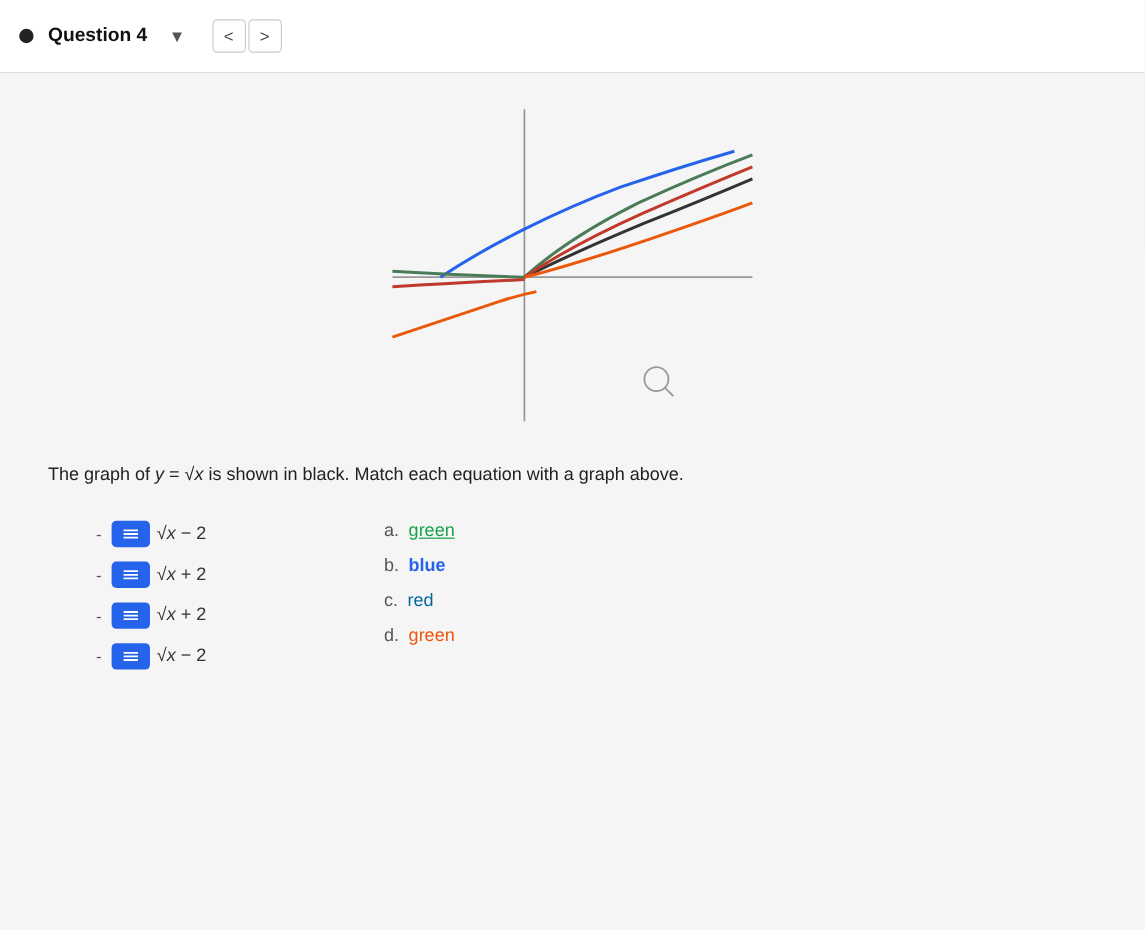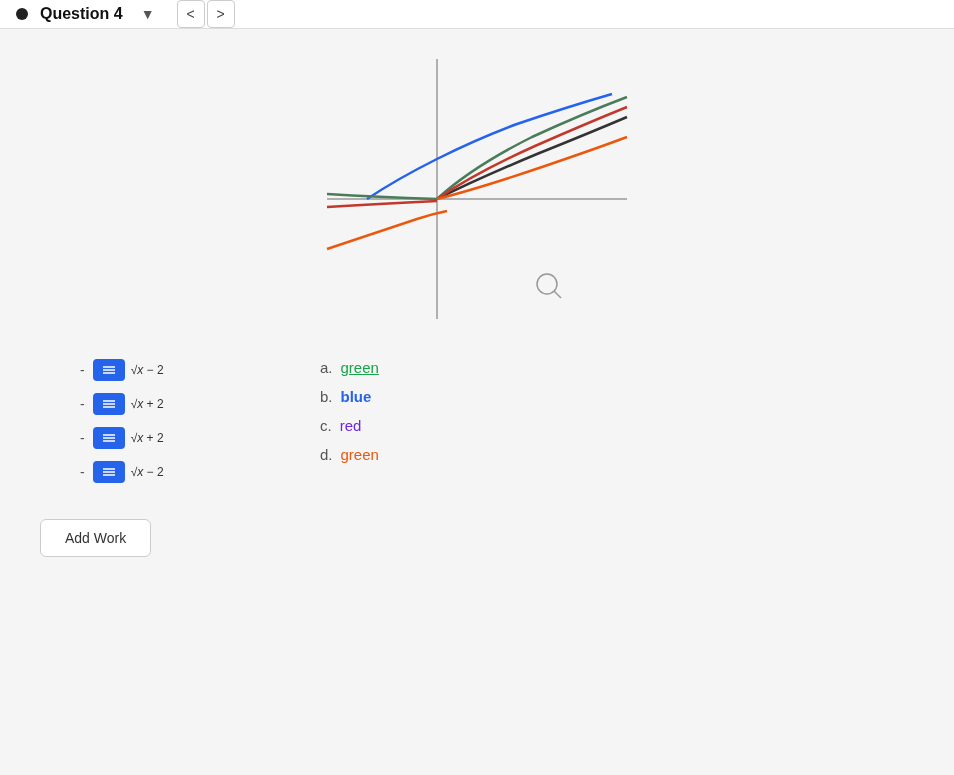--- a/index.html
+++ b/index.html
@@ -7,21 +7,21 @@
       font-family: -apple-system, BlinkMacSystemFont, 'Segoe UI', sans-serif;
       background: #f0f0f0;
       width: 954px;
       min-height: 775px;
       display: flex;
       flex-direction: column;
     }
     .header {
       background: #fff;
       border-bottom: 1px solid #ddd;
-      padding: 0 16px;
+      padding: 16px 16px;
       display: flex;
       align-items: center;
       gap: 12px;
     }
     .dot {
       width: 12px; height: 12px;
       background: #222;
       border-radius: 50%;
       flex-shrink: 0;
     }
@@ -107,40 +107,40 @@
       color: white;
       font-size: 12px;
       padding: 2px 4px;
       cursor: pointer;
       width: 32px;
       height: 22px;
       display: flex; align-items: center; justify-content: center;
     }
 
     .equation {
-      font-size: 12px;
+      font-size: 15px;
       color: #333;
     }
 
     .answer-label {
       font-size: 15px;
       color: #555;
       padding: 6px 0;
       display: flex;
       align-items: center;
       gap: 8px;
     }
 
     .answer-label span.letter {
       color: #555;
     }
 
     .color-green { color: #16a34a; text-decoration: underline; }
     .color-blue { color: #2563eb; font-weight: bold; }
-    .color-red { color: #6d28d9; }
+    .color-red { color: #0369a1; }
     .color-orange { color: #ea580c; }
 
     .add-work-btn {
       background: #fff;
       border: 1px solid #ccc;
       border-radius: 6px;
       padding: 10px 24px;
       font-size: 14px;
       cursor: pointer;
       color: #333;
@@ -184,20 +184,23 @@
       <path d="M10,158 Q60,155 120,152" stroke="#c0392b" stroke-width="2.5" fill="none"></path>
 
       <path d="M10,200 Q55,185 100,170 Q115,165 130,162" stroke="#ea580c" stroke-width="2.5" fill="none"></path>
 
       <circle cx="230" cy="235" r="10" stroke="#999" stroke-width="1.5" fill="none"></circle>
       <line x1="237" y1="242" x2="244" y2="249" stroke="#999" stroke-width="1.5"></line>
     </svg>
   </div>
 
   
+  <p class="question-text">
+    <span>The graph of </span><em>y</em> = √<em>x</em><span> is shown in black. Match each equation with a graph above.</span>
+  </p>
 
   
   <div class="answers-grid">
 
     <div>
 
       <div class="answer-row">
         <span class="dash">-</span>
         <div class="select-box">
           <svg width="16" height="16" viewBox="0 0 16 16">
@@ -259,15 +262,14 @@
       <div class="answer-label">
         <span class="letter">d.</span>
         <span class="color-orange">green</span>
       </div>
 
     </div>
 
   </div>
 
   
-  <button class="add-work-btn">Add Work</button>
 
 </div>
 
 </body></html>

